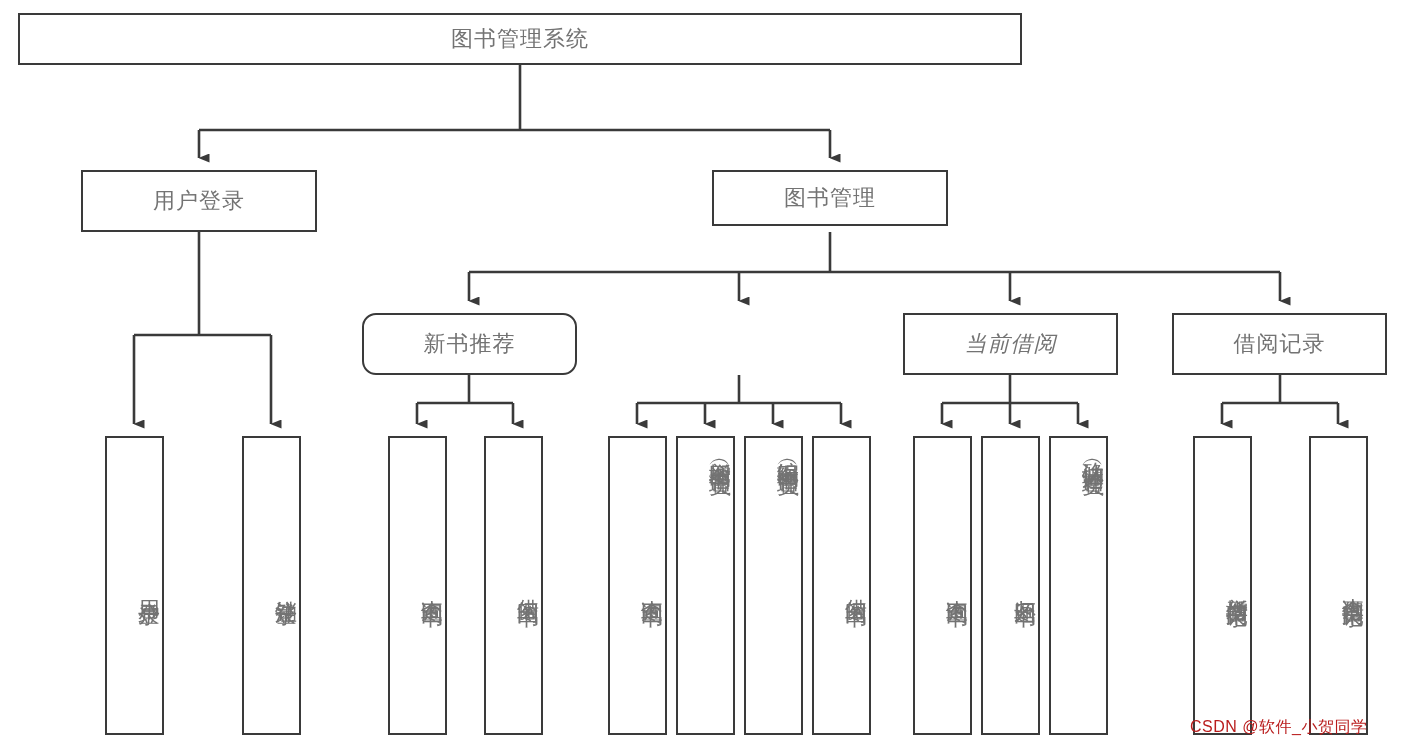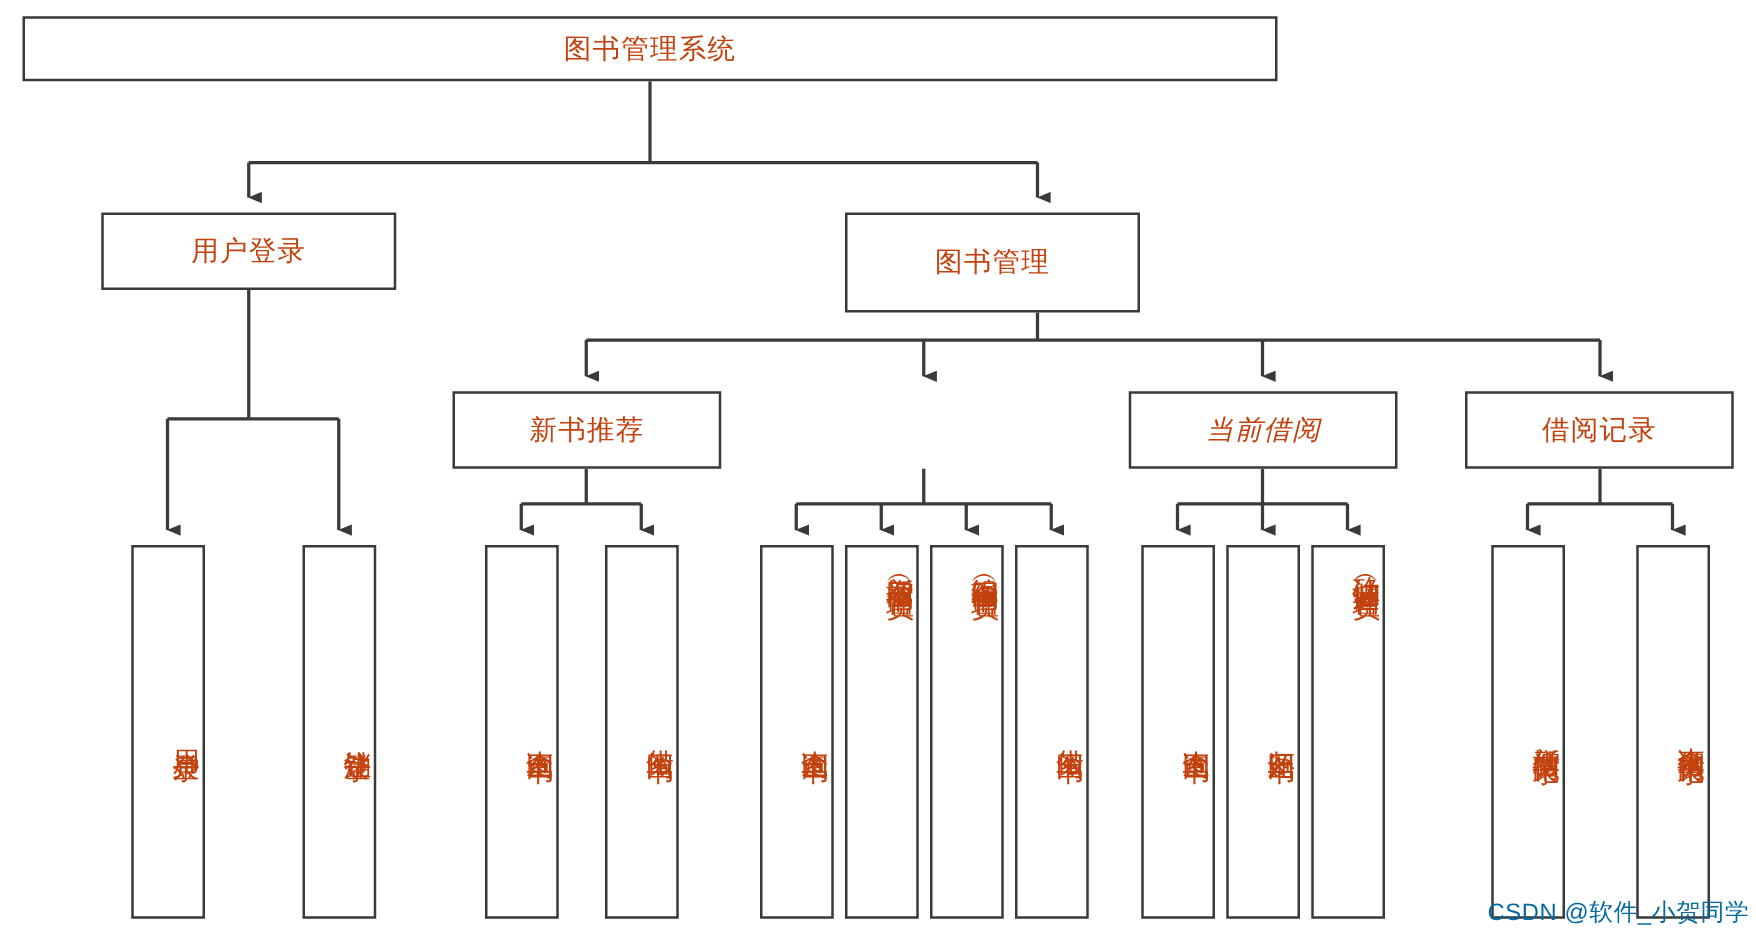--- a/index.html
+++ b/index.html
@@ -26,21 +26,21 @@
     pointer-events: none;
   }
   .node {
     position: absolute;
     box-sizing: border-box;
     border: 2px solid #3a3a3a;
     background: #ffffff;
     display: flex;
     align-items: center;
     justify-content: center;
-    color: #c2410c;
+    color: #737373;
     text-align: center;
   }
   .node.horiz {
     font-size: 22px;
     letter-spacing: 1px;
   }
   .node.vert {
     writing-mode: vertical-rl;
     text-orientation: upright;
     font-size: 22px;
@@ -50,22 +50,22 @@
     padding-bottom: 6px;
     align-items: flex-start;
     justify-content: flex-start;
   }
   .node.vert.center-text {
     align-items: flex-start;
     justify-content: center;
   }
   .watermark {
     position: absolute;
-    font-size: 19px;
-    color: #0369a1;
+    font-size: 16px;
+    color: #b91c1c;
     white-space: nowrap;
     letter-spacing: 0.5px;
   }
 </style>
 </head>
 <body>
 
 <div id="canvas">
 
   <svg id="wires" viewBox="0 0 1405 747">
@@ -118,25 +118,25 @@
     </g>
   </svg>
 
   <div class="node horiz" style="left:18px; top:13px; width:1004px; height:52px;">
     <span>图书管理系统</span>
   </div>
 
   <div class="node horiz" style="left:81px; top:170px; width:236px; height:62px;">
     <span>用户登录</span>
   </div>
-  <div class="node horiz" style="left:676px; top:170px; width:236px; height:80px;">
+  <div class="node horiz" style="left:712px; top:170px; width:236px; height:56px;">
     <span>图书管理</span>
   </div>
 
-  <div class="node horiz" style="left:362px; top:313px; width:215px; height:62px;">
+  <div class="node horiz" style="left:362px; top:313px; width:215px; height:62px;border-radius:14px;">
     <span>新书推荐</span>
   </div>
   <div class="node horiz" style="left:903px; top:313px; width:215px; height:62px;font-style:italic;">
     <span>当前借阅</span>
   </div>
   <div class="node horiz" style="left:1172px; top:313px; width:215px; height:62px;text-align:center;">
     <span>借阅记录</span>
   </div>
 
   <div class="node vert center-text" style="left:105px; top:436px; width:59px; height:299px;">

